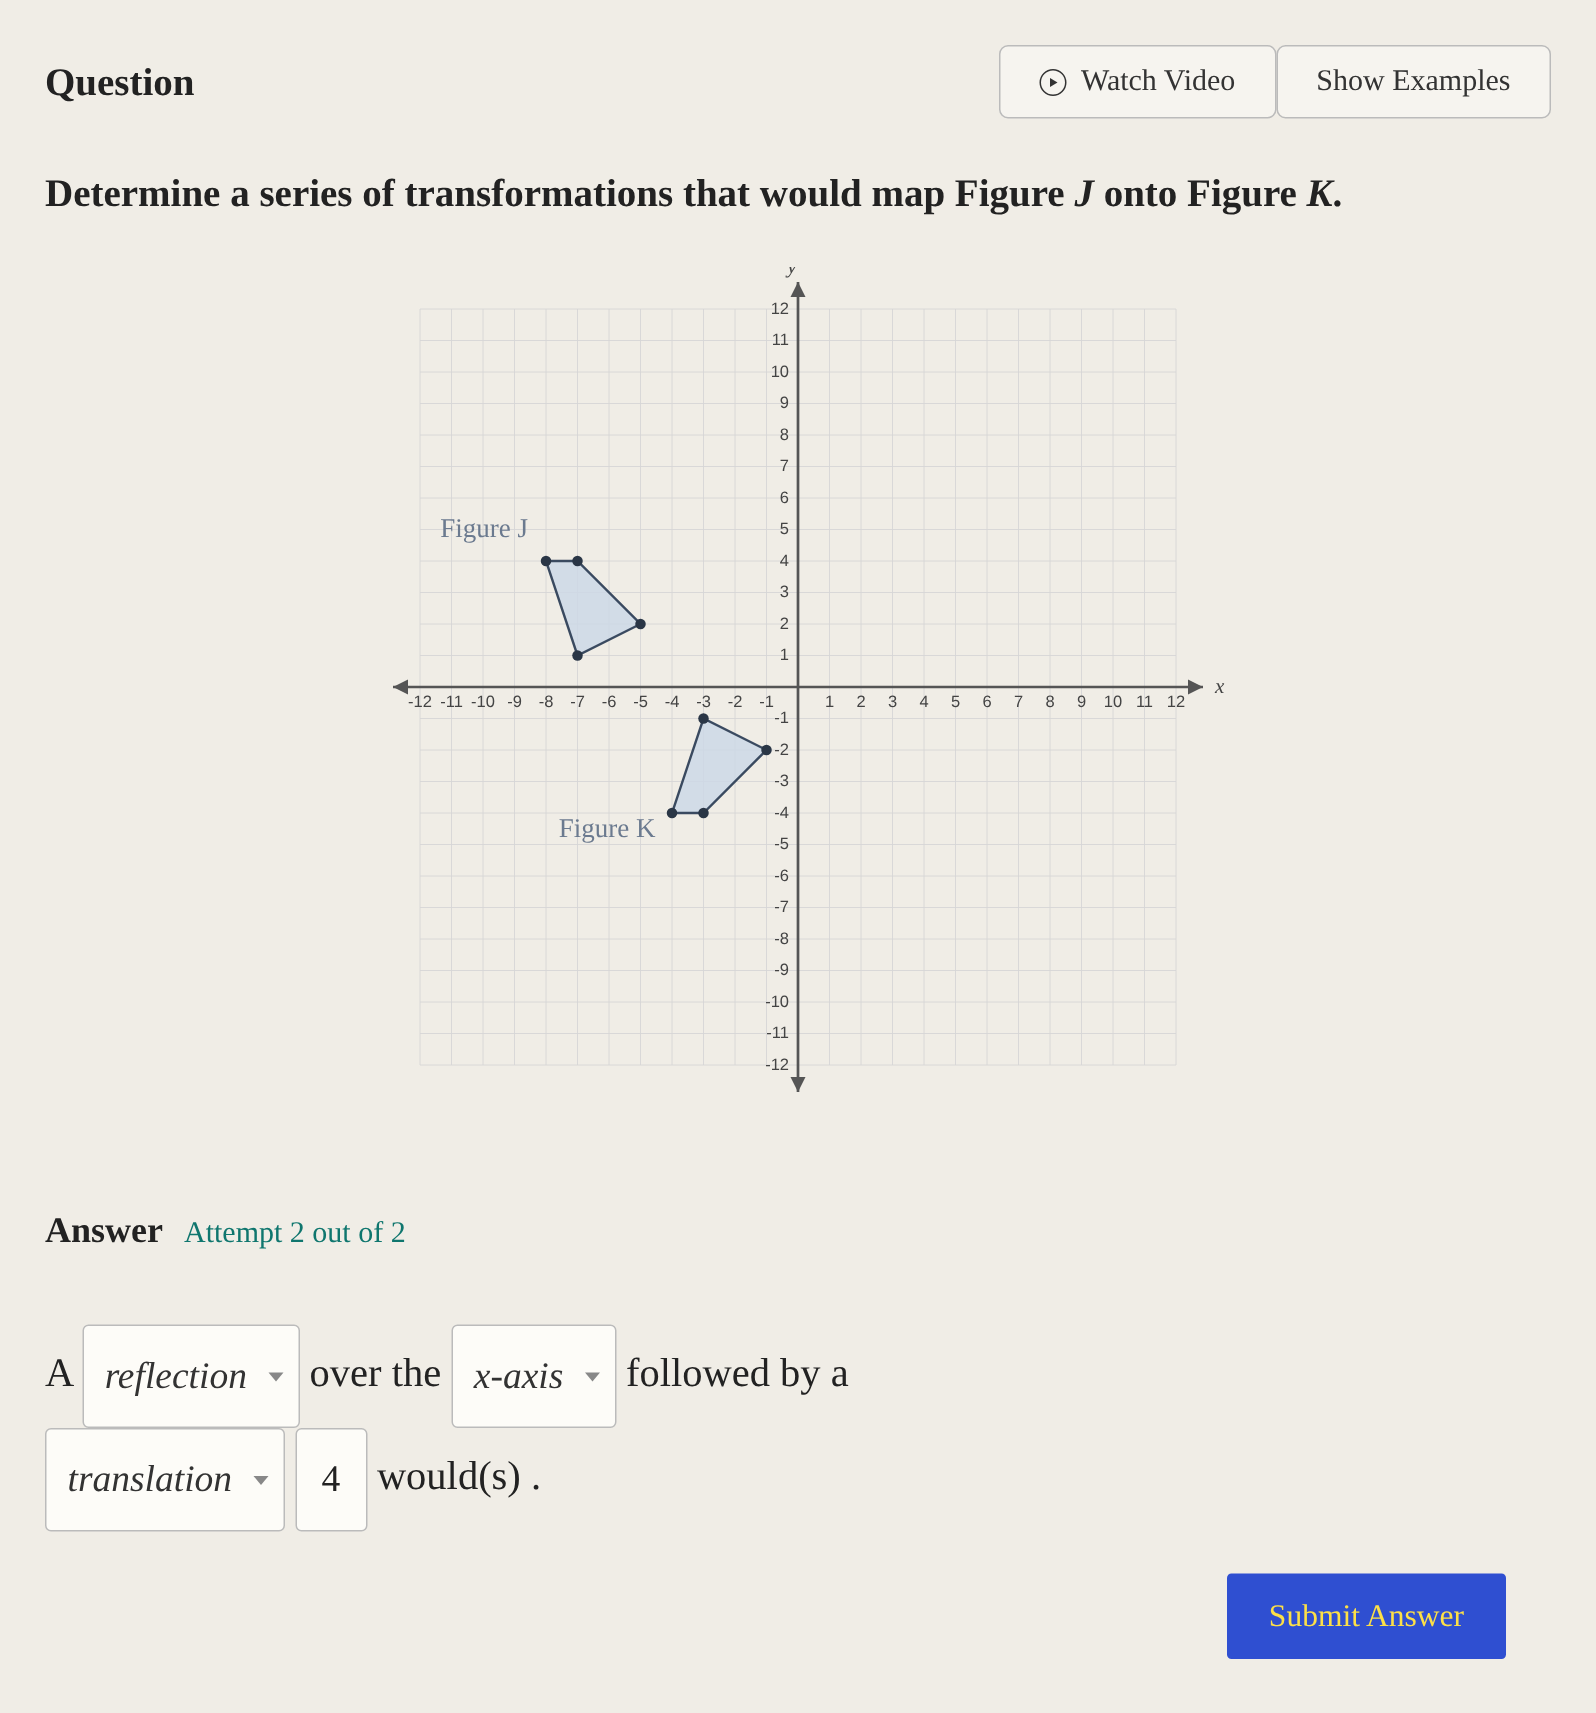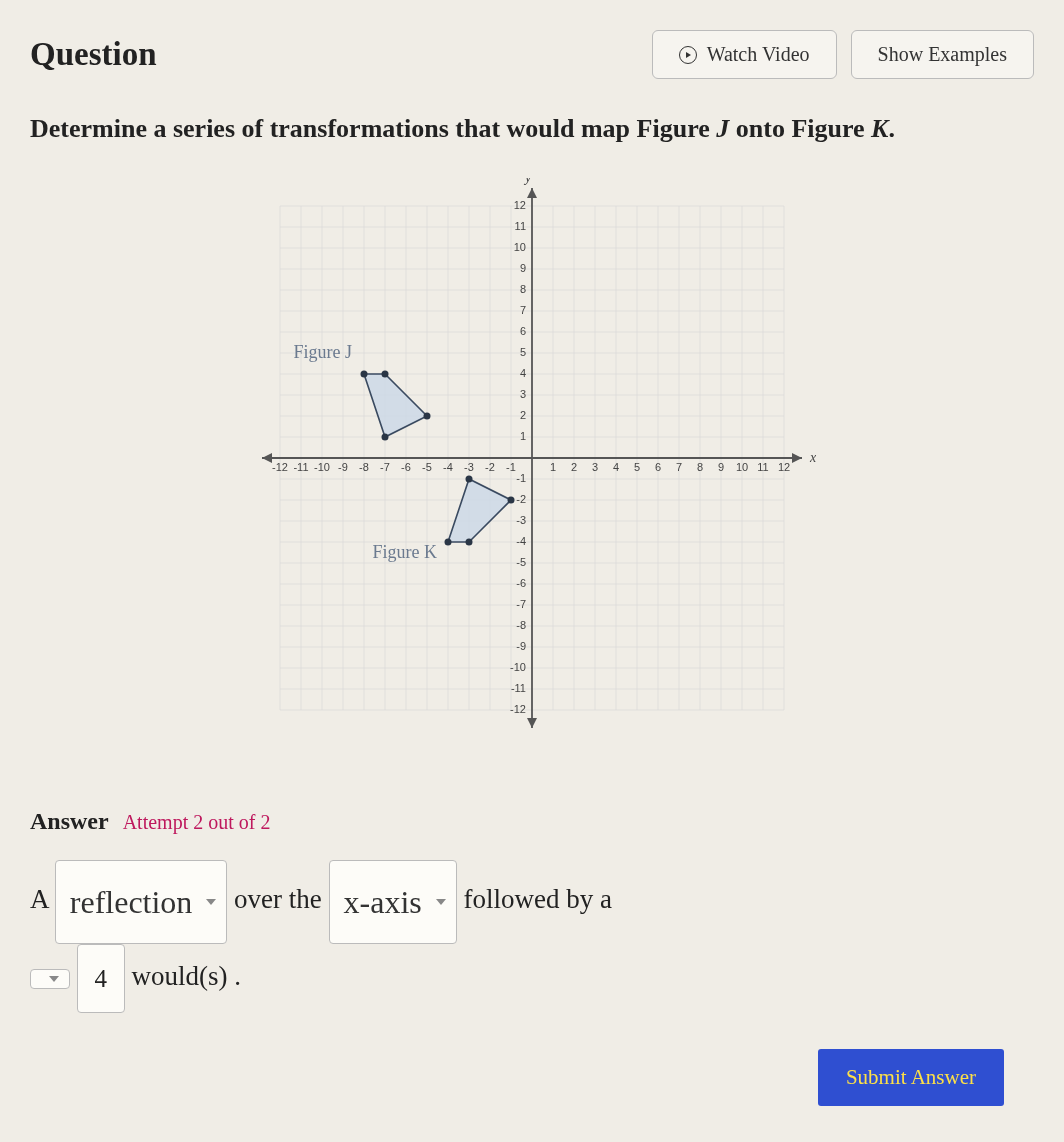--- a/index.html
+++ b/index.html
@@ -11,22 +11,22 @@
     padding: 30px 30px;
     color: #222;
     position: relative;
   }
   .header-row {
     display: flex;
     justify-content: space-between;
     align-items: center;
     margin-bottom: 30px;
   }
-  .q-label { font-size: 33px; font-weight: bold; }
-  .header-buttons { display: flex; gap: 14px; }
+  .q-label { font-size: 26px; font-weight: bold; }
+  .header-buttons { display: flex; }
   .hbtn {
     border: 1px solid #bbb;
     background: #f6f4ef;
     border-radius: 6px;
     padding: 12px 26px;
     font-size: 20px;
     font-family: Georgia, serif;
     color: #333;
     display: flex;
     align-items: center;
@@ -57,43 +57,44 @@
   .graph-wrap {
     display: flex;
     justify-content: center;
     margin-bottom: 70px;
   }
   svg.graph { display: block; }
   .answer-row {
     display: flex;
     align-items: baseline;
     gap: 14px;
-    margin-bottom: 25px;
+    margin-bottom: 48px;
     font-size: 24px;
   }
   .answer-label { font-weight: bold; }
-  .attempt { color: #be185d; font-size: 20px; }
+  .attempt { color: #0f766e; font-size: 20px; }
   .sentence {
     font-size: 27px;
     line-height: 2.2;
     max-width: 760px;
   }
   .select {
     display: inline-flex;
     align-items: center;
     border: 1px solid #bbb;
     background: #fdfcf8;
     border-radius: 4px;
     padding: 6px 10px 6px 14px;
-    font-size: 32px;
+    font-size: 25px;
     font-family: Georgia, serif;
     color: #333;
     cursor: pointer;
     gap: 10px;
     vertical-align: middle;
+    font-style: italic;
   }
   .chev {
     width: 0; height: 0;
     border-left: 5px solid transparent;
     border-right: 5px solid transparent;
     border-top: 6px solid #888;
     margin-left: 4px;
   }
   .numbox {
     display: inline-block;
@@ -307,19 +308,20 @@
     <span class="chev"></span>
   </span>
   <span>over the</span>
   <span class="select">
     <span>x-axis</span>
     <span class="chev"></span>
   </span>
   <span>followed by a</span>
   <br>
   <span class="select">
+    <span>translation</span>
     <span class="chev"></span>
   </span>
   <span class="numbox">4</span>
   <span>would(s) .</span>
 </div>
 
 <button class="submit">Submit Answer</button>
 
 </body></html>

